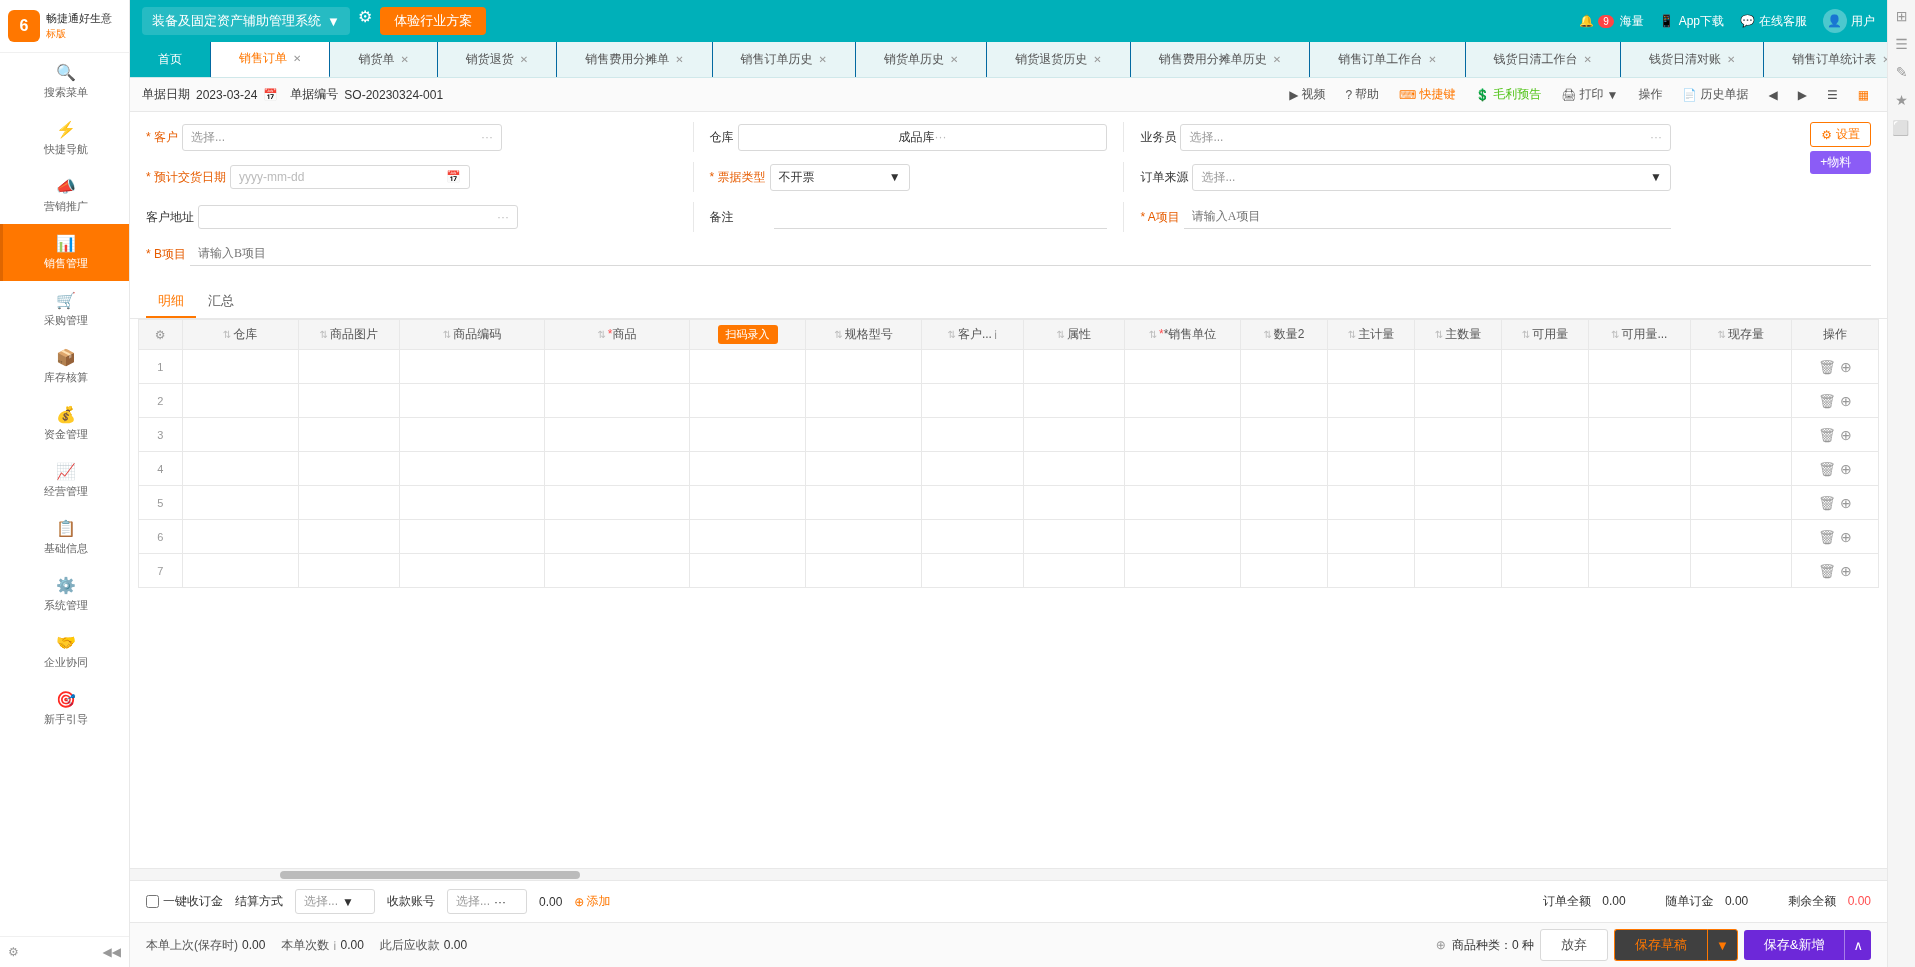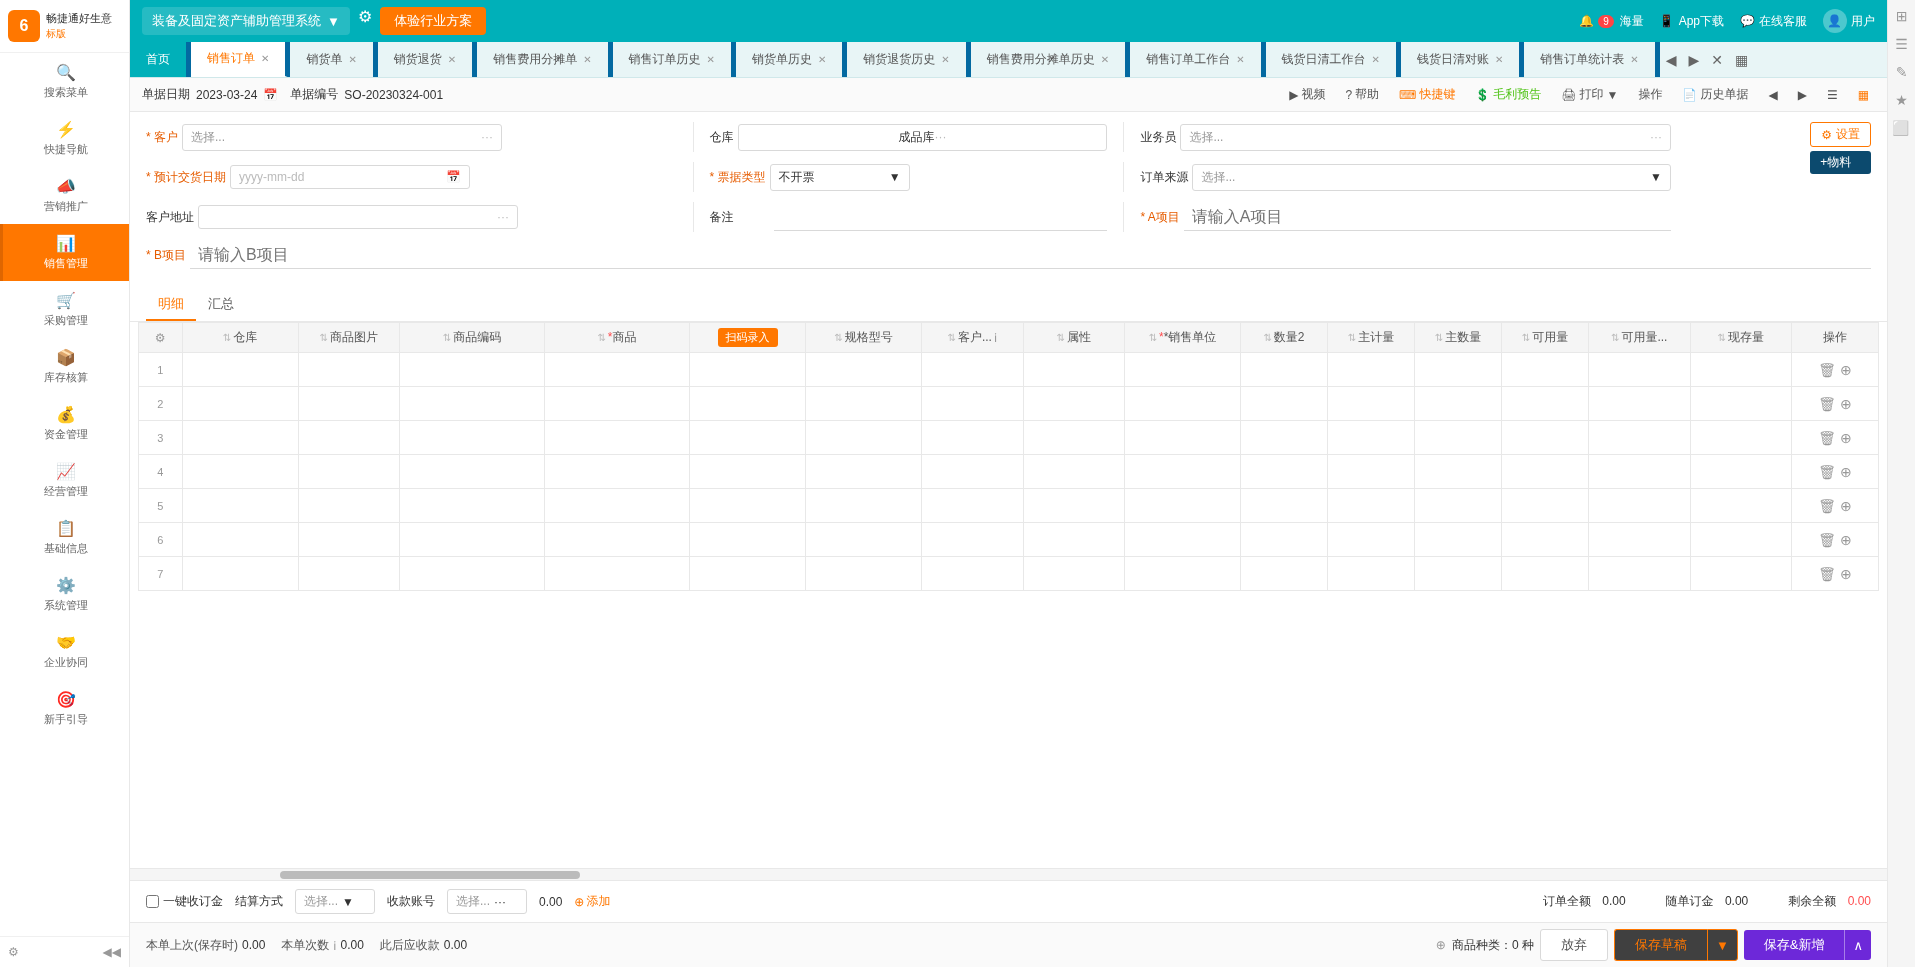--- a/index.html
+++ b/index.html
@@ -26,21 +26,21 @@
     .top-header { background: #00b0b9; height: 42px; display: flex; align-items: center; justify-content: space-between; padding: 0 12px; color: white; flex-shrink: 0; }
     .header-left { display: flex; gap: 8px; }
     .system-title { background: rgba(255,255,255,0.15); padding: 4px 10px; border-radius: 4px; font-size: 13px; cursor: pointer; display: flex; align-items: center; gap: 6px; }
     .solution-btn { background: #ff7700; color: white; border: none; padding: 5px 14px; border-radius: 4px; cursor: pointer; font-size: 13px; }
     .header-right { display: flex; align-items: center; gap: 16px; font-size: 12px; }
     .header-icon-group { display: flex; align-items: center; gap: 4px; cursor: pointer; }
     .badge { background: #ff4444; color: white; border-radius: 10px; padding: 1px 5px; font-size: 10px; }
 
     
     .tab-bar { background: #e8f5f6; height: 36px; display: flex; align-items: center; border-bottom: 1px solid #d0e8ea; overflow: hidden; flex-shrink: 0; }
-    .tab-item { padding: 6px 16px; font-size: 12px; cursor: pointer; white-space: nowrap; color: #555; display: flex; align-items: center; gap: 4px; border-right: 5px solid #0369a1; height: 36px; flex-shrink: 0; }
+    .tab-item { padding: 6px 28px; font-size: 12px; cursor: pointer; white-space: nowrap; color: #555; display: flex; align-items: center; gap: 4px; border-right: 1px solid #0369a1; height: 36px; flex-shrink: 0; }
     .tab-item.active { background: white; color: #ff7700; border-bottom: 2px solid white; }
     .tab-item.home { background: #00b0b9; color: white; }
     .tab-close { color: #999; font-size: 10px; margin-left: 2px; }
     .tab-nav-btn { padding: 0 6px; cursor: pointer; color: #666; font-size: 14px; height: 36px; display: flex; align-items: center; }
 
     
     .content-area { flex: 1; background: white; overflow: auto; display: flex; flex-direction: column; }
 
     
     .form-toolbar { display: flex; align-items: center; justify-content: space-between; padding: 6px 12px; border-bottom: 1px solid #e8e8e8; background: #fafafa; flex-shrink: 0; }
@@ -55,25 +55,25 @@
     .toolbar-btn.green { color: #52c41a; }
 
     
     .form-body { padding: 10px 16px; flex-shrink: 0; }
     .form-row { display: flex; align-items: center; margin-bottom: 10px; gap: 0; }
     .form-group { display: flex; align-items: center; flex: 1; min-width: 0; }
     .form-group label { color: #e65c00; margin-right: 4px; flex-shrink: 0; white-space: nowrap; }
     .form-group label.optional { color: #333; }
     .form-input { border: 1px solid #d9d9d9; border-radius: 3px; padding: 4px 8px; font-size: 12px; background: white; flex: 1; min-width: 0; color: #999; display: flex; align-items: center; justify-content: space-between; cursor: pointer; }
     .form-input .dots { color: #bbb; }
-    .form-input-text { border: none; border-bottom: 1px solid #d9d9d9; padding: 4px 8px; font-size: 16px; background: transparent; flex: 1; min-width: 0; color: #999; }
+    .form-input-text { border: none; border-bottom: 1px solid #d9d9d9; padding: 4px 8px; font-size: 12px; background: transparent; flex: 1; min-width: 0; color: #999; font-family: Liberation Serif, serif; }
     .form-select { border: 1px solid #d9d9d9; border-radius: 3px; padding: 4px 8px; font-size: 12px; background: white; display: flex; align-items: center; justify-content: space-between; cursor: pointer; min-width: 80px; }
     .divider-v { width: 1px; background: #e8e8e8; height: 30px; margin: 0 16px; }
     .settings-btn { background: white; border: 1px solid #ff7700; color: #ff7700; padding: 3px 10px; border-radius: 3px; cursor: pointer; font-size: 12px; display: flex; align-items: center; gap: 4px; }
-    .add-item-btn { background: #0c4a6e; color: white; border: none; padding: 3px 10px; border-radius: 3px; cursor: pointer; font-size: 12px; display: flex; align-items: center; gap: 4px; }
+    .add-item-btn { background: #8b5cf6; color: white; border: none; padding: 3px 10px; border-radius: 3px; cursor: pointer; font-size: 12px; display: flex; align-items: center; gap: 4px; }
 
     
     .detail-tabs { display: flex; border-bottom: 1px solid #e8e8e8; padding: 0 16px; flex-shrink: 0; }
     .detail-tab { padding: 6px 12px; cursor: pointer; font-size: 13px; color: #555; border-bottom: 2px solid transparent; }
     .detail-tab.active { color: #ff7700; border-bottom-color: #ff7700; font-weight: 500; }
 
     
     .data-table-container { flex: 1; overflow: auto; padding: 0 8px; }
     .data-table { width: 100%; border-collapse: collapse; font-size: 12px; table-layout: fixed; }
     .data-table th { background: #f5f5f5; border: 1px solid #e8e8e8; padding: 6px 4px; text-align: center; color: #555; font-weight: normal; white-space: nowrap; position: sticky; top: 0; z-index: 1; }

